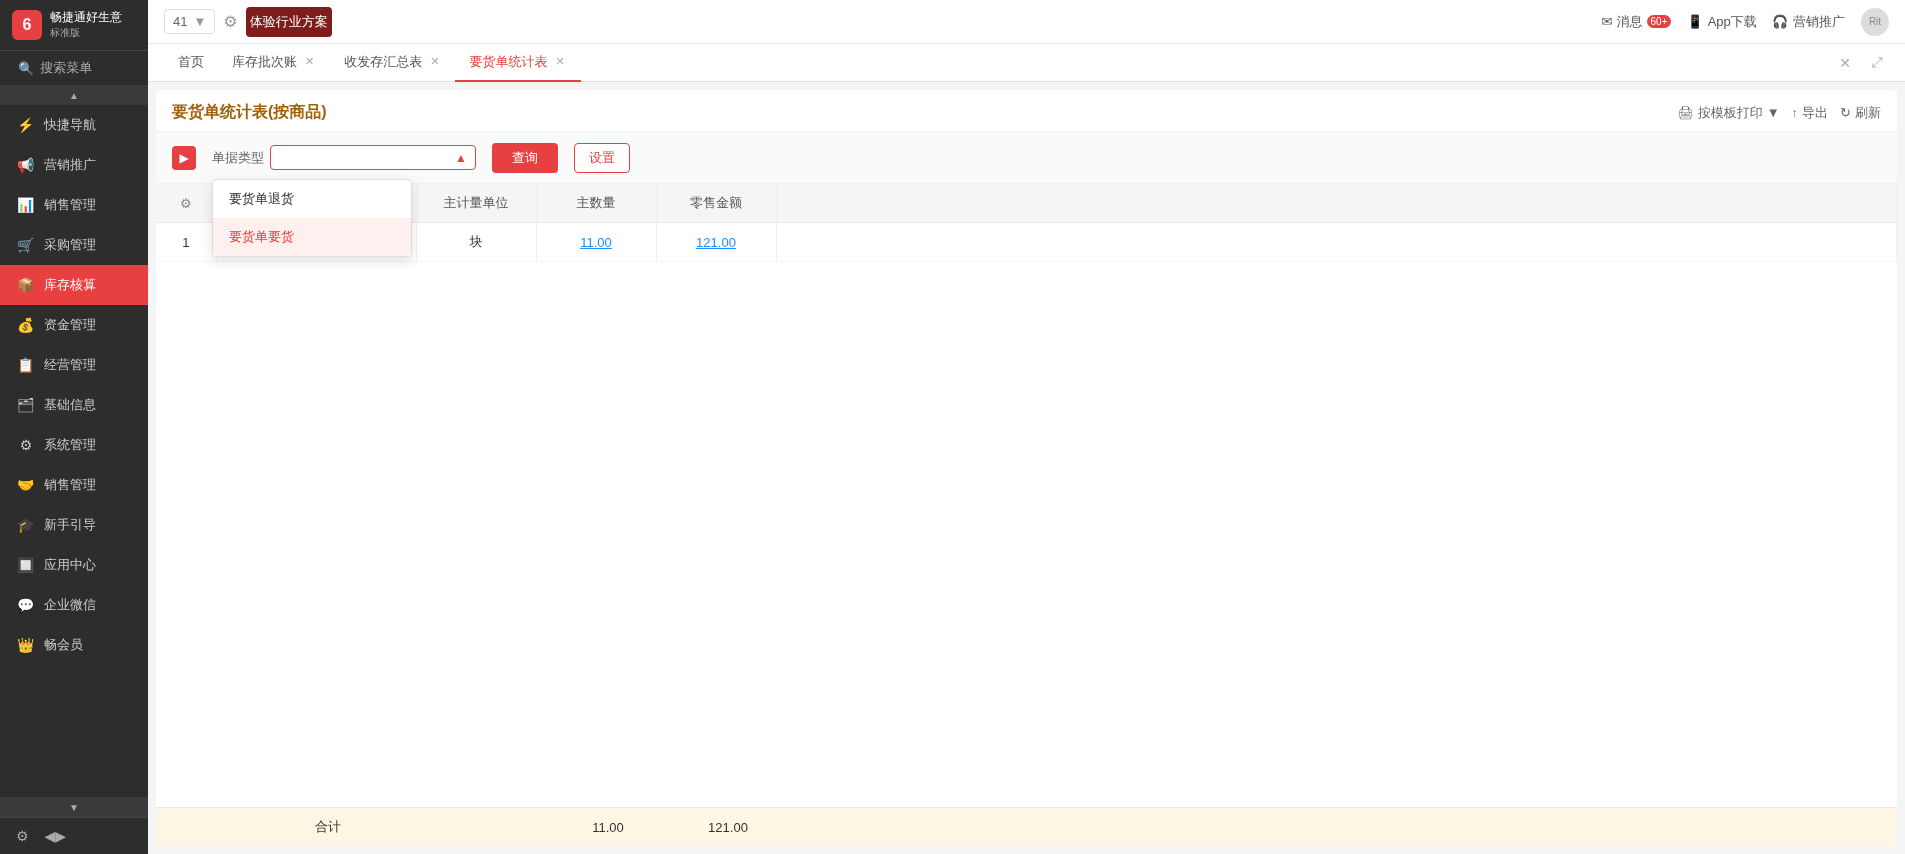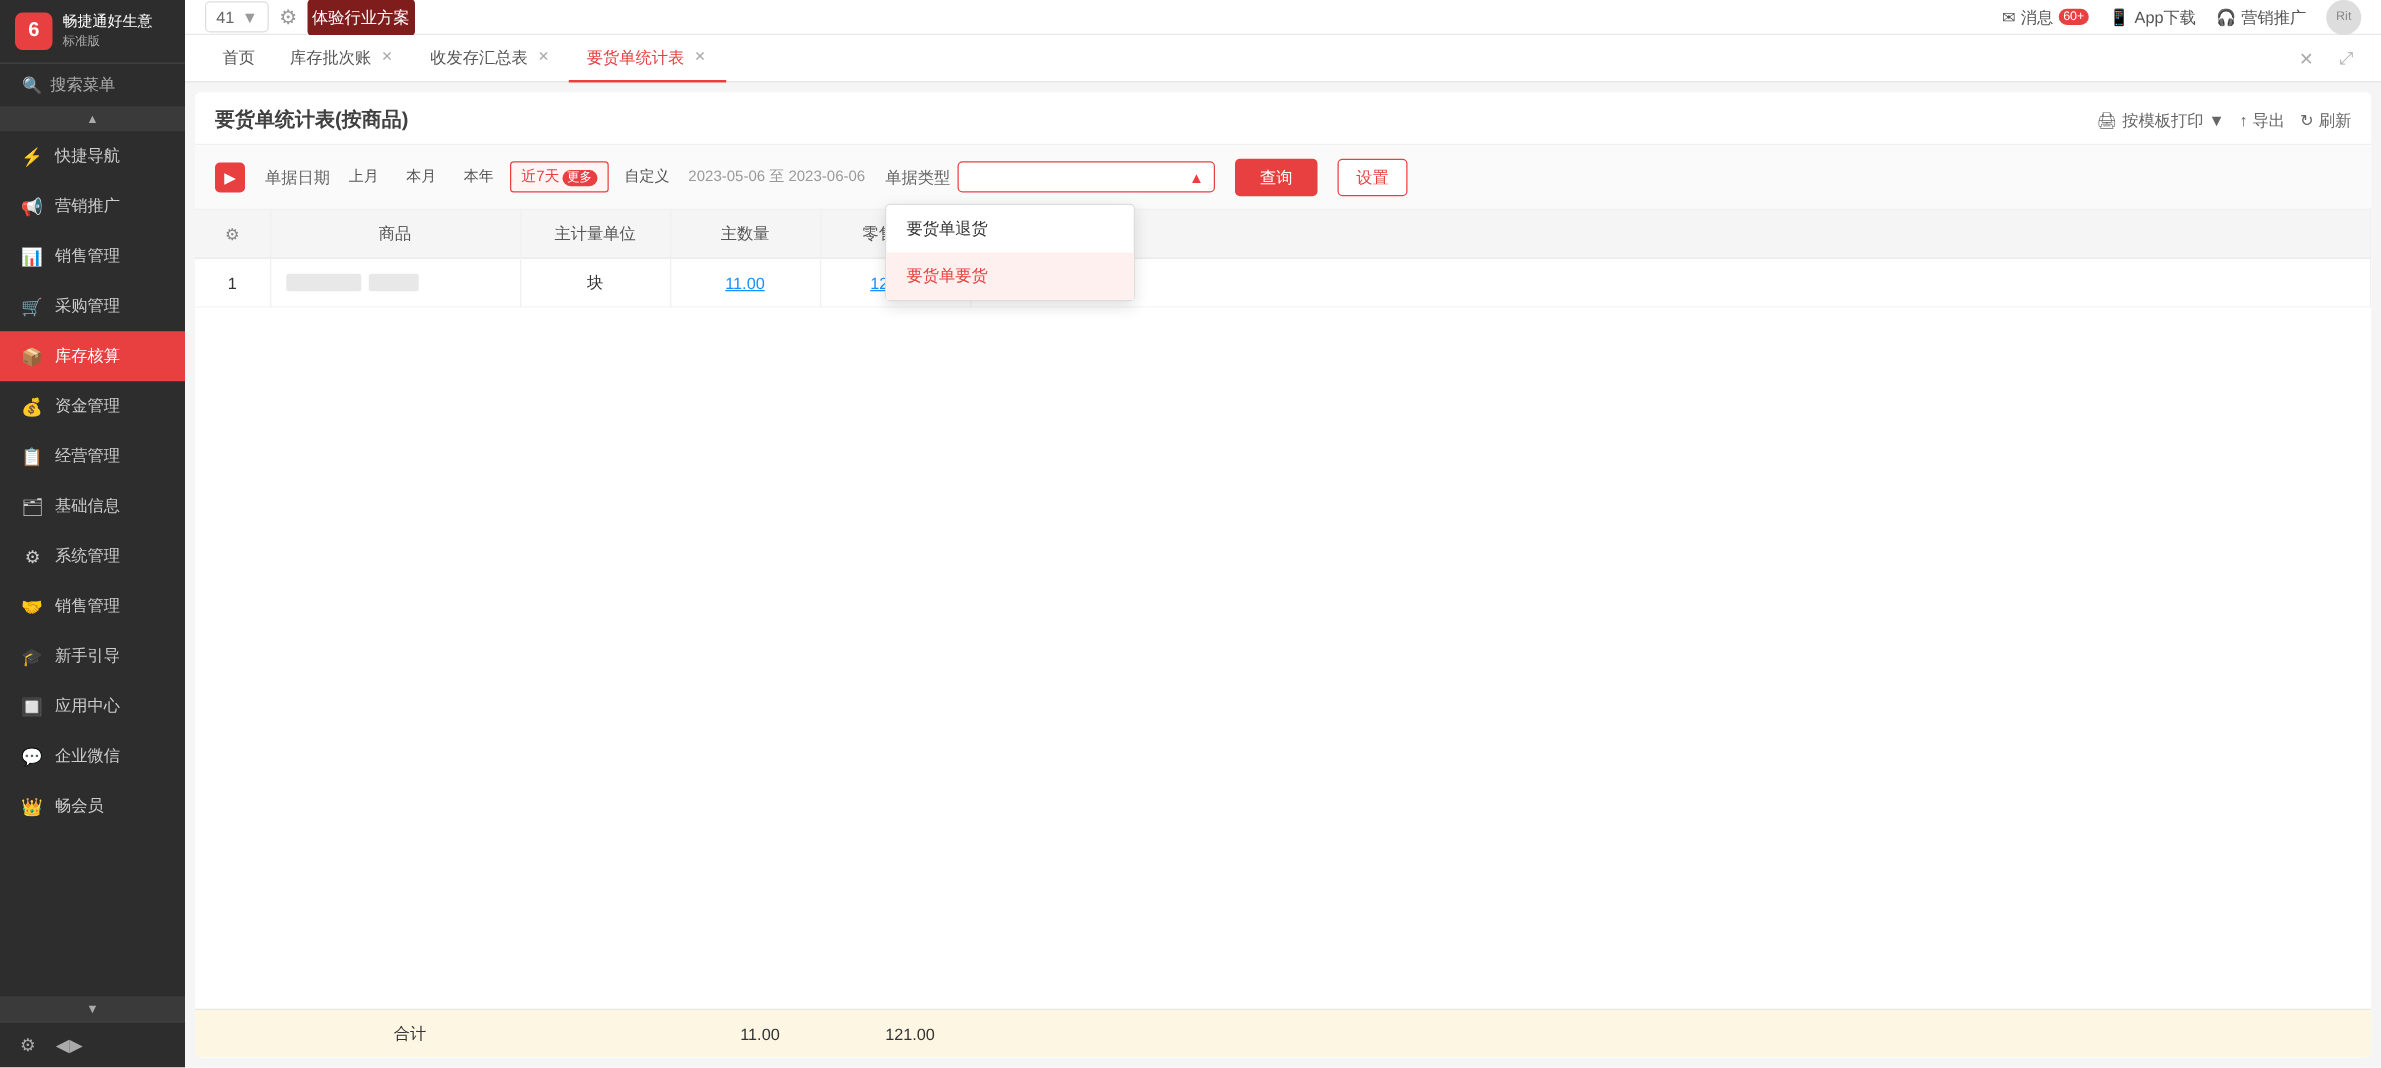--- a/index.html
+++ b/index.html
@@ -91,21 +91,21 @@
       flex: 1;
       display: flex;
       flex-direction: column;
       background: #f5f5f5;
       overflow: hidden;
     }
 
     
     .topbar {
       background: white;
-      height: 28px;
+      height: 44px;
       display: flex;
       align-items: center;
       padding: 0 16px;
       border-bottom: 1px solid #e8e8e8;
       gap: 16px;
       flex-shrink: 0;
     }
     .topbar-left { display: flex; align-items: center; gap: 8px; flex: 1; }
     .topbar-selector {
       display: flex;
@@ -228,21 +228,21 @@
 
     
     .page-header {
       display: flex;
       align-items: center;
       justify-content: space-between;
       padding: 12px 16px 8px;
       border-bottom: 1px solid #f0f0f0;
       flex-shrink: 0;
     }
-    .page-title { font-size: 16px; font-weight: bold; color: #404040; }
+    .page-title { font-size: 16px; font-weight: bold; color: #a16207; }
     .page-actions { display: flex; align-items: center; gap: 12px; }
     .page-action-btn {
       display: flex;
       align-items: center;
       gap: 4px;
       color: #666;
       cursor: pointer;
       font-size: 13px;
     }
 
@@ -612,31 +612,20 @@
         <div class="page-action-btn">
           <span>↻</span>
           <span>刷新</span>
         </div>
       </div>
     </div>
 
     <div class="filter-area">
       <div class="filter-expand-btn">▶</div>
 
-      <div class="filter-group">
-        <span class="filter-label">单据日期</span>
-        <div class="filter-btns">
-          <span class="filter-btn">上月</span>
-          <span class="filter-btn">本月</span>
-          <span class="filter-btn">本年</span>
-          <span class="filter-btn active">近7天<span class="filter-badge">更多</span></span>
-          <span class="filter-btn">自定义</span>
-        </div>
-        <span class="filter-date">2023-05-06 至 2023-06-06</span>
-      </div>
 
       <div class="filter-dropdown-group">
         <span class="filter-label">单据类型</span>
         <div class="filter-input-box">
           <input type="text" value="" placeholder="" style="">
           <span class="filter-input-up">▲</span>
         </div>
 
         <div class="dropdown-overlay">
           <div class="dropdown-item">

